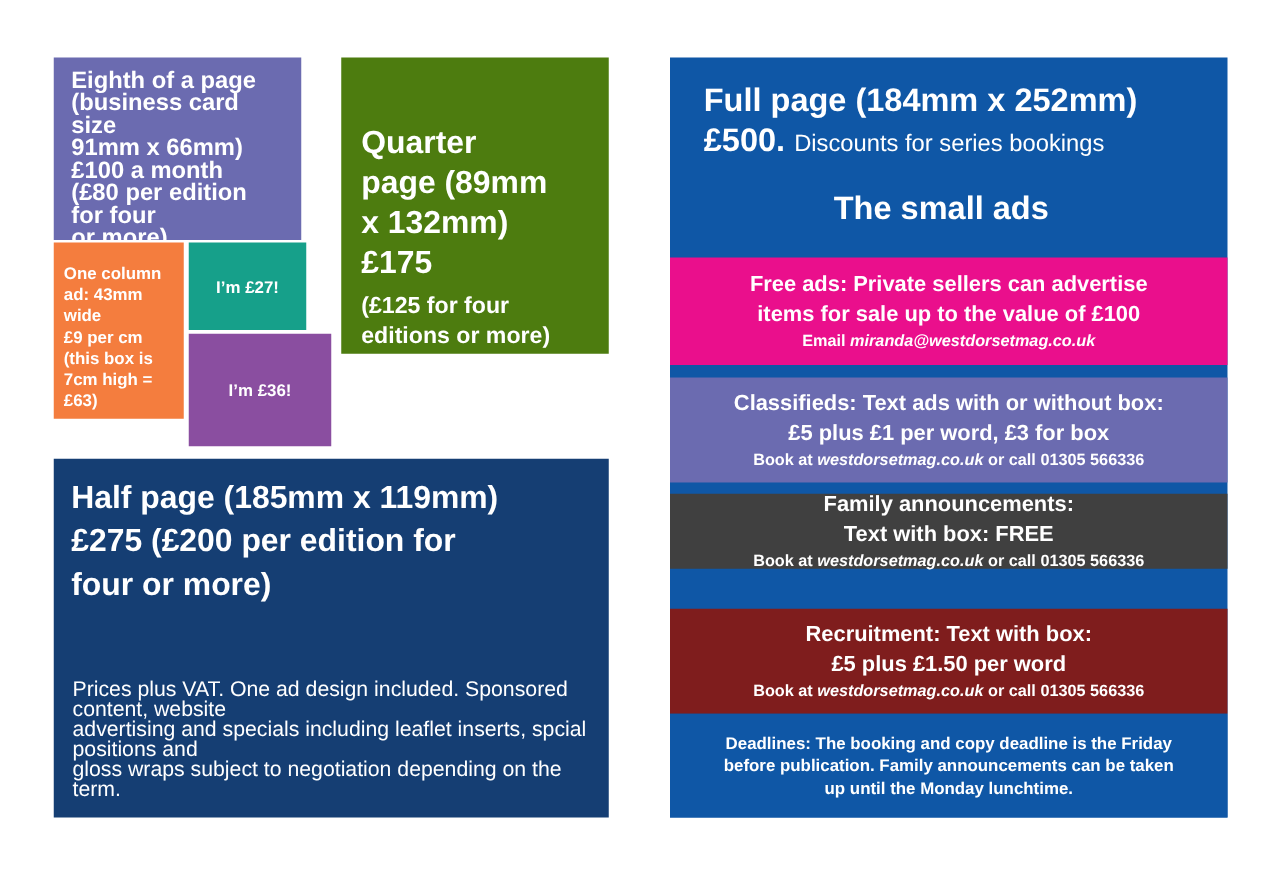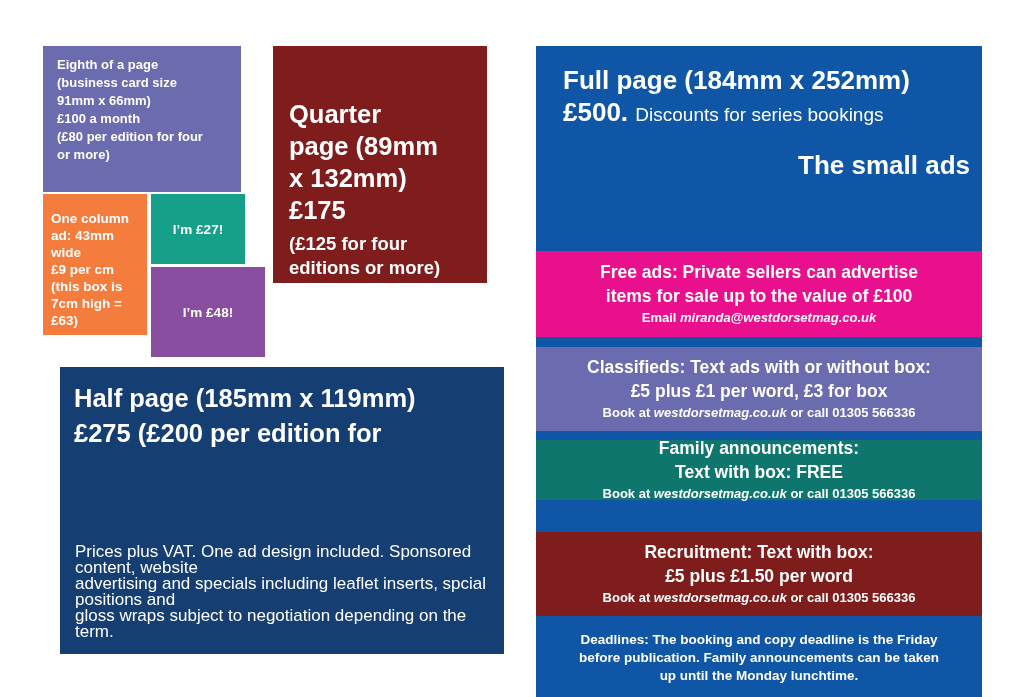--- a/index.html
+++ b/index.html
@@ -2,53 +2,53 @@
 <html><head>
   <meta charset="utf-8">
   <style>
     html, body { margin: 0; padding: 0; background: #ffffff; }
     body { width: 1024px; height: 697px; position: relative; overflow: hidden;
            font-family: "Liberation Sans", sans-serif; color: #ffffff; }
     .box { position: absolute; box-sizing: border-box; }
 
     
     #eighth { left: 43px; top: 46px; width: 198px; height: 146px; background: #6b6bb0;
-              padding: 10px 14px; font-size: 13px; line-height: 18px; font-weight: bold; }
+              padding: 10px 14px; font-size: 19px; line-height: 18px; font-weight: bold; }
     #onecol { left: 43px; top: 194px; width: 104px; height: 141px; background: #f47d3e;
               padding: 16px 9px 8px 8px; font-size: 13.5px; line-height: 17px; font-weight: bold; }
     #p27 { left: 151px; top: 194px; width: 94px; height: 70px; background: #16a08a;
            font-size: 13.5px; font-weight: bold; display: flex; align-items: center; justify-content: center; }
     #p36 { left: 151px; top: 267px; width: 114px; height: 90px; background: #8a4ea0;
            font-size: 13.5px; font-weight: bold; display: flex; align-items: center; justify-content: center; }
-    #quarter { left: 273px; top: 46px; width: 214px; height: 237px; background: #7f1d1d;
+    #quarter { left: 273px; top: 46px; width: 214px; height: 237px; background: #4d7c0f;
                padding: 52px 24px 10px 16px; }
     #quarter .q-title { font-size: 25.5px; line-height: 32px; font-weight: bold; }
     #quarter .q-sub { font-size: 18.5px; line-height: 24px; font-weight: bold; margin-top: 6px; }
     #half { left: 43px; top: 367px; width: 444px; height: 287px; background: #153e73;
-            padding: 14px 14px 10px 14px; margin-left: 17px; }
+            padding: 14px 14px 10px 14px; }
     #half .h-title { font-size: 25.5px; line-height: 35px; font-weight: bold; }
     #half .h-note { position: absolute; left: 15px; bottom: 14px; right: 12px;
                     font-size: 17px; line-height: 16px; }
 
     
     #right { left: 536px; top: 46px; width: 446px; height: 608px; background: #0f57a6; }
     #full { position: absolute; left: 0; top: 0; width: 446px; height: 160px;
             padding: 18px 12px 16px 27px; box-sizing: border-box; }
     #full .f-title { font-size: 26px; line-height: 32px; font-weight: bold; }
     #full .f-price { font-size: 26px; line-height: 32px; font-weight: bold; }
     #full .f-disc { font-size: 19px; font-weight: normal; }
-    #full .f-small { text-align: right; font-size: 26px; font-weight: bold; margin-top: 19px; margin-left: -27px; }
+    #full .f-small { text-align: center; font-size: 26px; font-weight: bold; margin-top: 19px; margin-left: -27px; }
     .band { position: absolute; left: 0; width: 446px; box-sizing: border-box;
-            text-align: center; display: flex; flex-direction: column; justify-content: center; margin-top: 45px; }
+            text-align: center; display: flex; flex-direction: column; justify-content: center; }
     .band .l1 { font-size: 17.5px; line-height: 24px; font-weight: bold; }
     .band .l3 { font-size: 13px; line-height: 20px; font-weight: bold; }
     .band .l3 i { font-style: italic; }
     #freeads { top: 160px; height: 86px; background: #ea0f8c; }
     #classif { top: 256px; height: 84px; background: #6b6bb0; }
-    #family  { top: 349px; height: 60px; background: #0f766e; }
+    #family  { top: 349px; height: 60px; background: #404040; }
     #recruit { top: 441px; height: 84px; background: #7f1d1d; text-align: center; }
     #deadline { top: 525px; height: 83px; background: #0f57a6; padding: 0 27px; }
     #deadline .d-text { font-size: 13.5px; line-height: 18px; font-weight: bold; }
   </style>
 </head>
 <body>
 
 <div class="box" id="eighth">
   <div>Eighth of a page</div>
   <div>(business card size</div>
@@ -66,40 +66,41 @@
   <div>(this box is</div>
   <div>7cm high =</div>
   <div>£63)</div>
 </div>
 
 <div class="box" id="p27">
   <span>I’m £27!</span>
 </div>
 
 <div class="box" id="p36">
-  <span>I’m £48!</span>
+  <span>I’m £36!</span>
 </div>
 
 <div class="box" id="quarter">
   <div class="q-title">
     <div>Quarter</div>
     <div>page (89mm</div>
     <div>x 132mm)</div>
     <div>£175</div>
   </div>
   <div class="q-sub">
     <div>(£125 for four</div>
     <div>editions or more)</div>
   </div>
 </div>
 
 <div class="box" id="half">
   <div class="h-title">
     <div>Half page (185mm x 119mm)</div>
     <div>£275 (£200 per edition for</div>
+    <div>four or more)</div>
   </div>
   <div class="h-note">
     <div>Prices plus VAT. One ad design included. Sponsored content, website</div>
     <div>advertising and specials including leaflet inserts, spcial positions and</div>
     <div>gloss wraps subject to negotiation depending on the term.</div>
   </div>
 </div>
 
 <div class="box" id="right">
   <div id="full">

